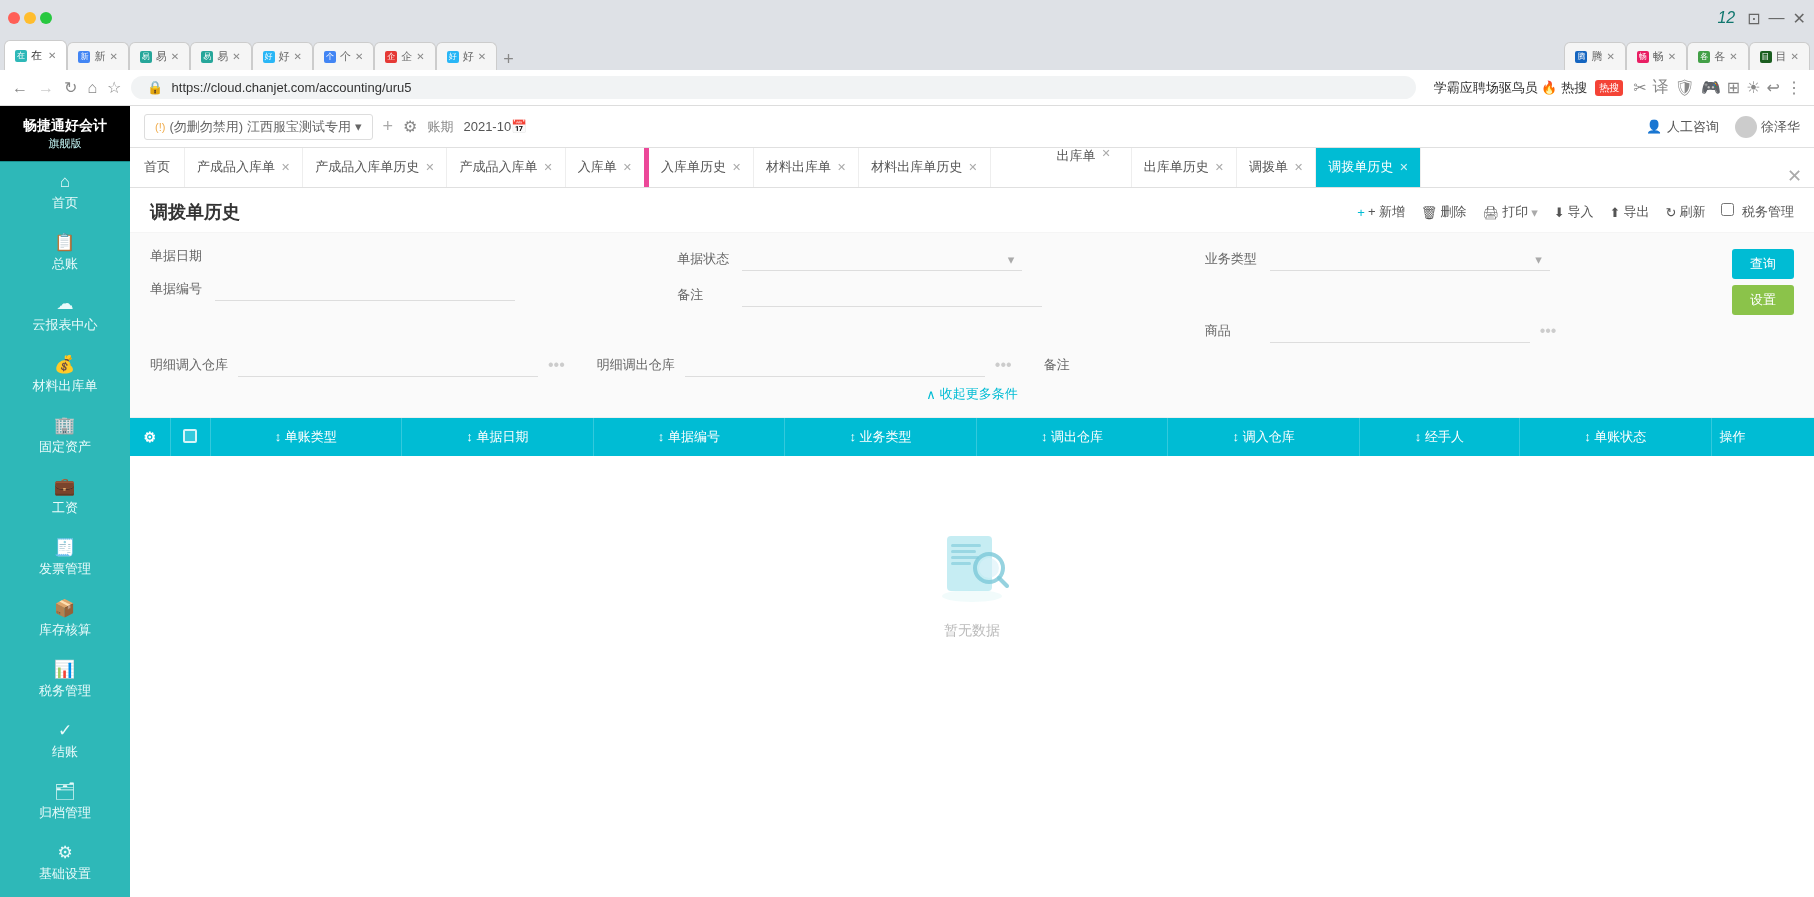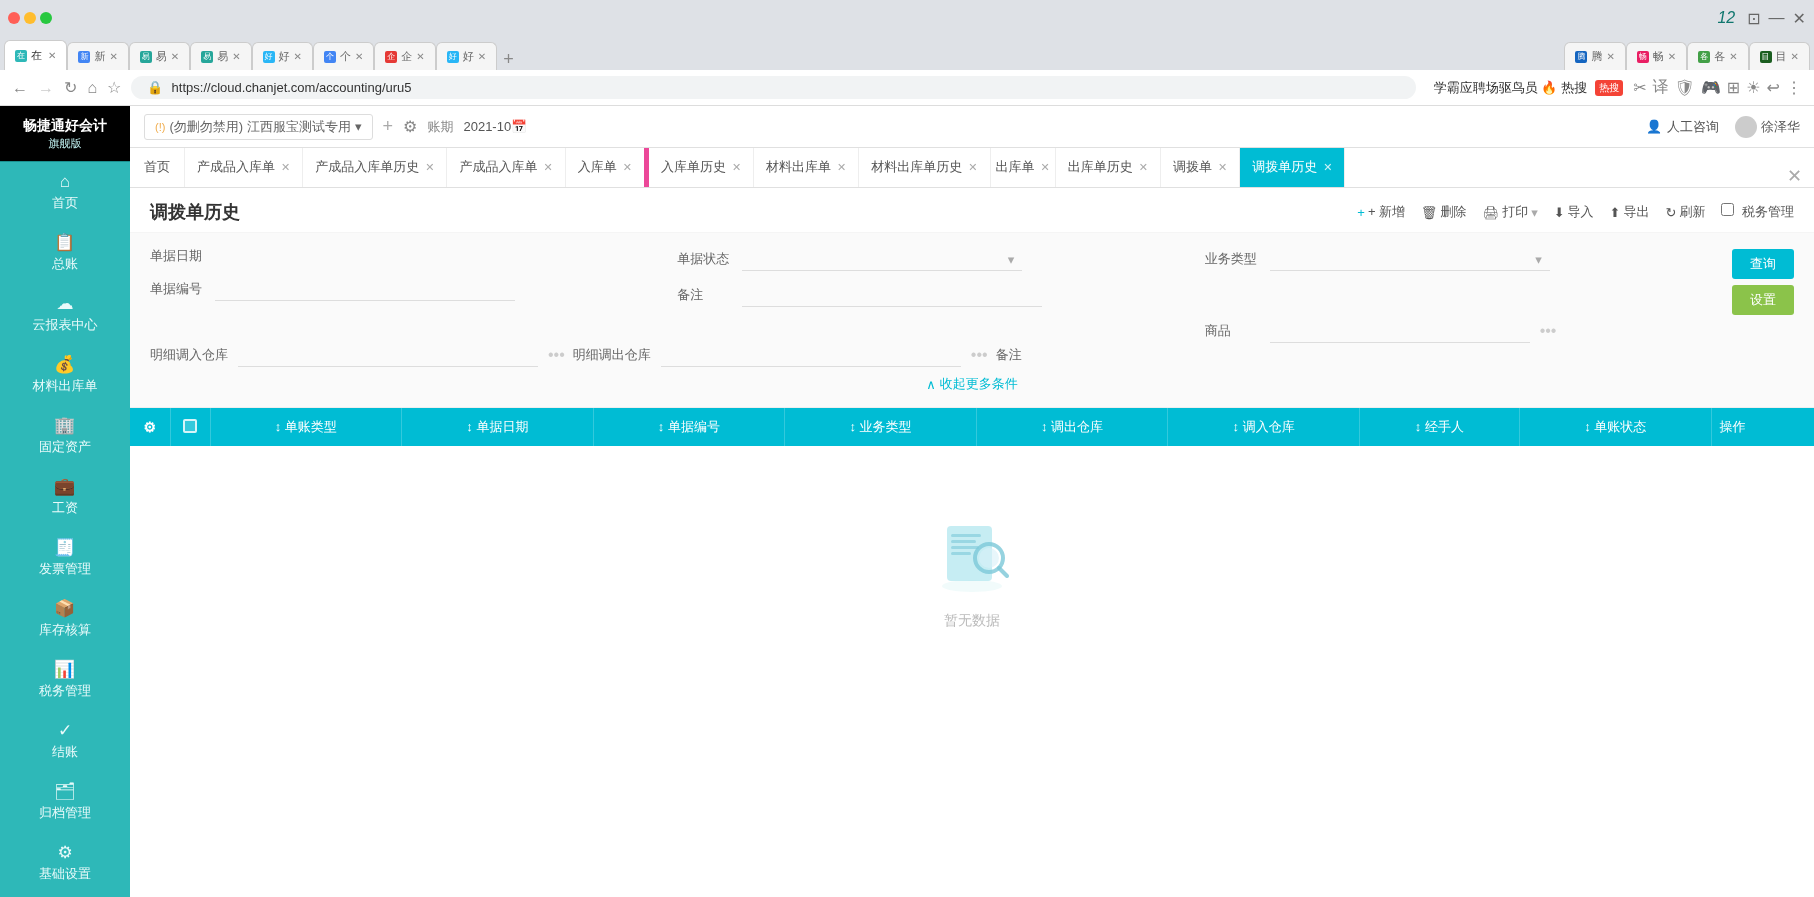--- a/index.html
+++ b/index.html
@@ -229,21 +229,21 @@
         <span style="margin-left:6px;color:#aaa;font-size:11px;">✕</span>
       </div>
       <div style="height:40px;padding:0 12px;display:flex;align-items:center;font-size:13px;color:#555;cursor:pointer;border-right:1px solid #eee;white-space:nowrap;">
         <span>材料出库单</span>
         <span style="margin-left:6px;color:#aaa;font-size:11px;">✕</span>
       </div>
       <div style="height:40px;padding:0 12px;display:flex;align-items:center;font-size:13px;color:#555;cursor:pointer;border-right:1px solid #eee;white-space:nowrap;">
         <span>材料出库单历史</span>
         <span style="margin-left:6px;color:#aaa;font-size:11px;">✕</span>
       </div>
-      <div style="height:40px;padding:0 5px;display:flex;align-items:center;font-size:13px;color:#555;cursor:pointer;border-right:1px solid #eee;white-space:nowrap;">
+      <div style="height:40px;padding:0 20px;display:flex;font-size:13px;color:#555;cursor:pointer;border-right:1px solid #eee;white-space:nowrap;margin-left:46px;">
         <span>出库单</span>
         <span style="margin-left:6px;color:#aaa;font-size:11px;">✕</span>
       </div>
       <div style="height:40px;padding:0 12px;display:flex;align-items:center;font-size:13px;color:#555;cursor:pointer;border-right:1px solid #eee;white-space:nowrap;">
         <span>出库单历史</span>
         <span style="margin-left:6px;color:#aaa;font-size:11px;">✕</span>
       </div>
       <div style="height:40px;padding:0 12px;display:flex;align-items:center;font-size:13px;color:#555;cursor:pointer;border-right:1px solid #eee;white-space:nowrap;">
         <span>调拨单</span>
         <span style="margin-left:6px;color:#aaa;font-size:11px;">✕</span>
@@ -343,21 +343,21 @@
               <span style="color:#ccc;cursor:pointer;font-size:16px;">•••</span>
             </div>
           </div>
 
           <div style="display:flex;flex-direction:column;align-items:flex-end;gap:6px;padding-top:2px;">
             <button style="background:#00bcd4;color:#fff;border:none;padding:6px 18px;border-radius:3px;cursor:pointer;font-size:13px;">查询</button>
             <button style="background:#8bc34a;color:#fff;border:none;padding:6px 18px;border-radius:3px;cursor:pointer;font-size:13px;">设置</button>
           </div>
         </div>
 
-        <div style="display:flex;align-items:center;gap:8px;">
+        <div style="display:flex;align-items:center;gap:32px;margin-top:10px;">
           <div style="display:flex;align-items:center;gap:10px;">
             <span style="color:#666;font-size:13px;min-width:75px;">明细调入仓库</span>
             <input type="text" style="border-top: none; border-right: none; border-left: none; border-image: initial; border-bottom: 1px solid rgb(221, 221, 221); padding: 4px 8px; font-size: 13px; min-width: 300px; outline: none; background: transparent;">
             <span style="color:#ccc;cursor:pointer;font-size:16px;">•••</span>
           </div>
           <div style="display:flex;align-items:center;gap:10px;">
             <span style="color:#666;font-size:13px;min-width:75px;">明细调出仓库</span>
             <input type="text" style="border-top: none; border-right: none; border-left: none; border-image: initial; border-bottom: 1px solid rgb(221, 221, 221); padding: 4px 8px; font-size: 13px; min-width: 300px; outline: none; background: transparent;">
             <span style="color:#ccc;cursor:pointer;font-size:16px;">•••</span>
           </div>

